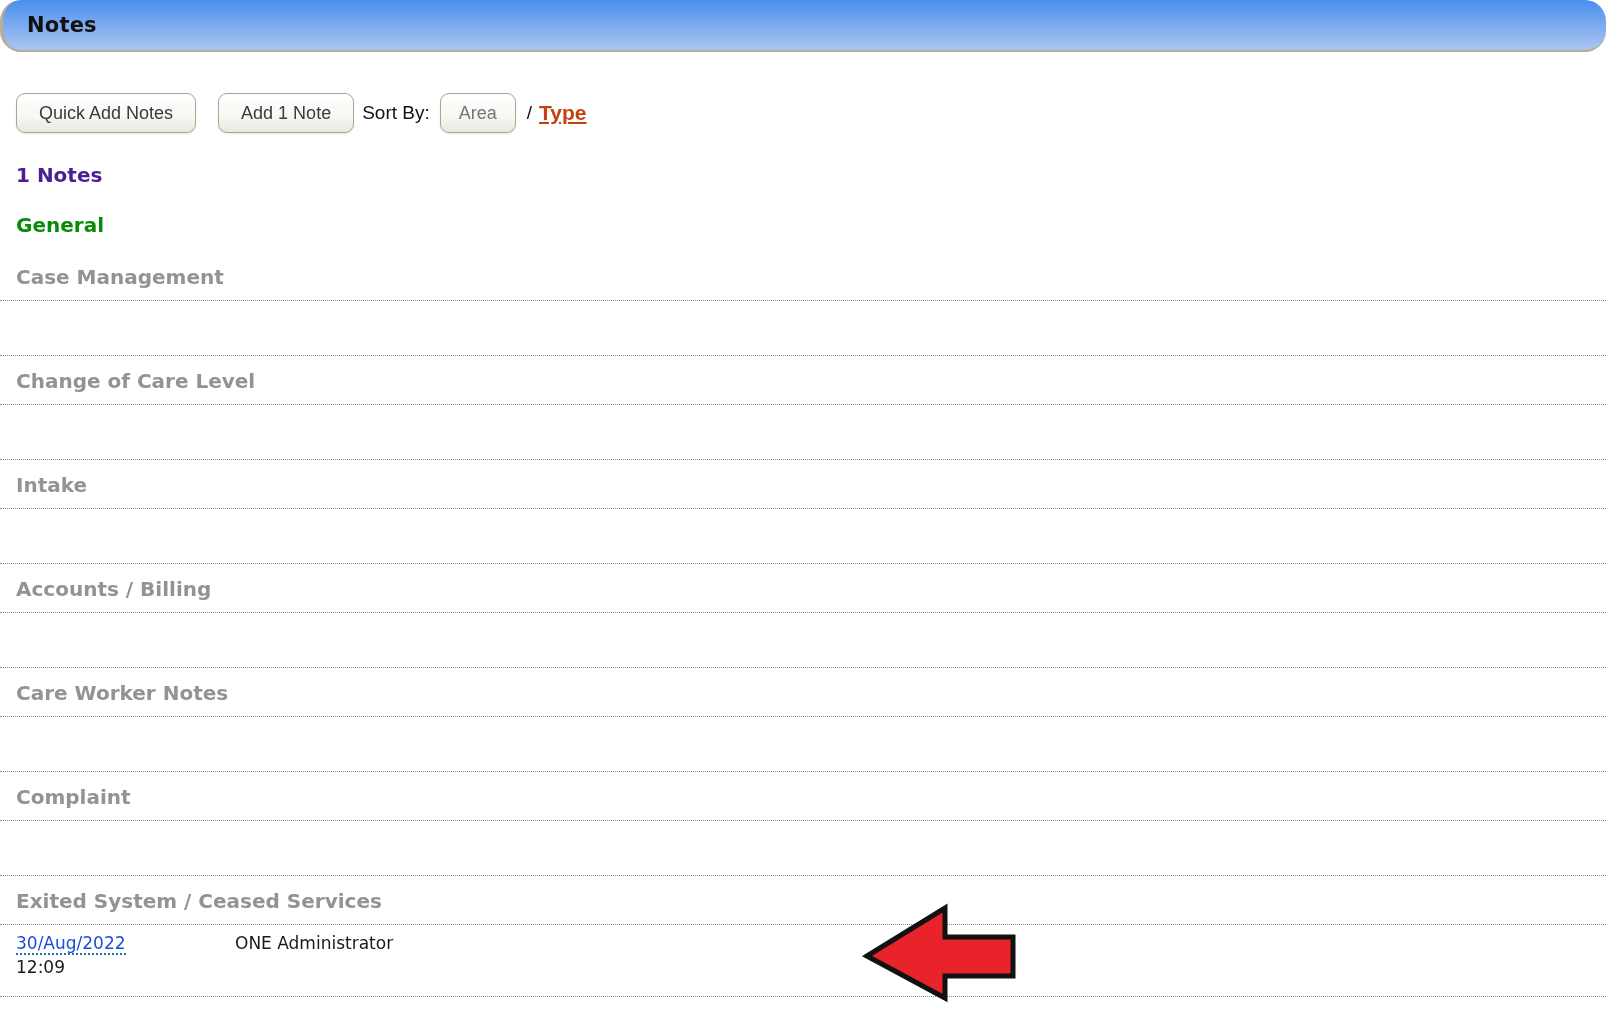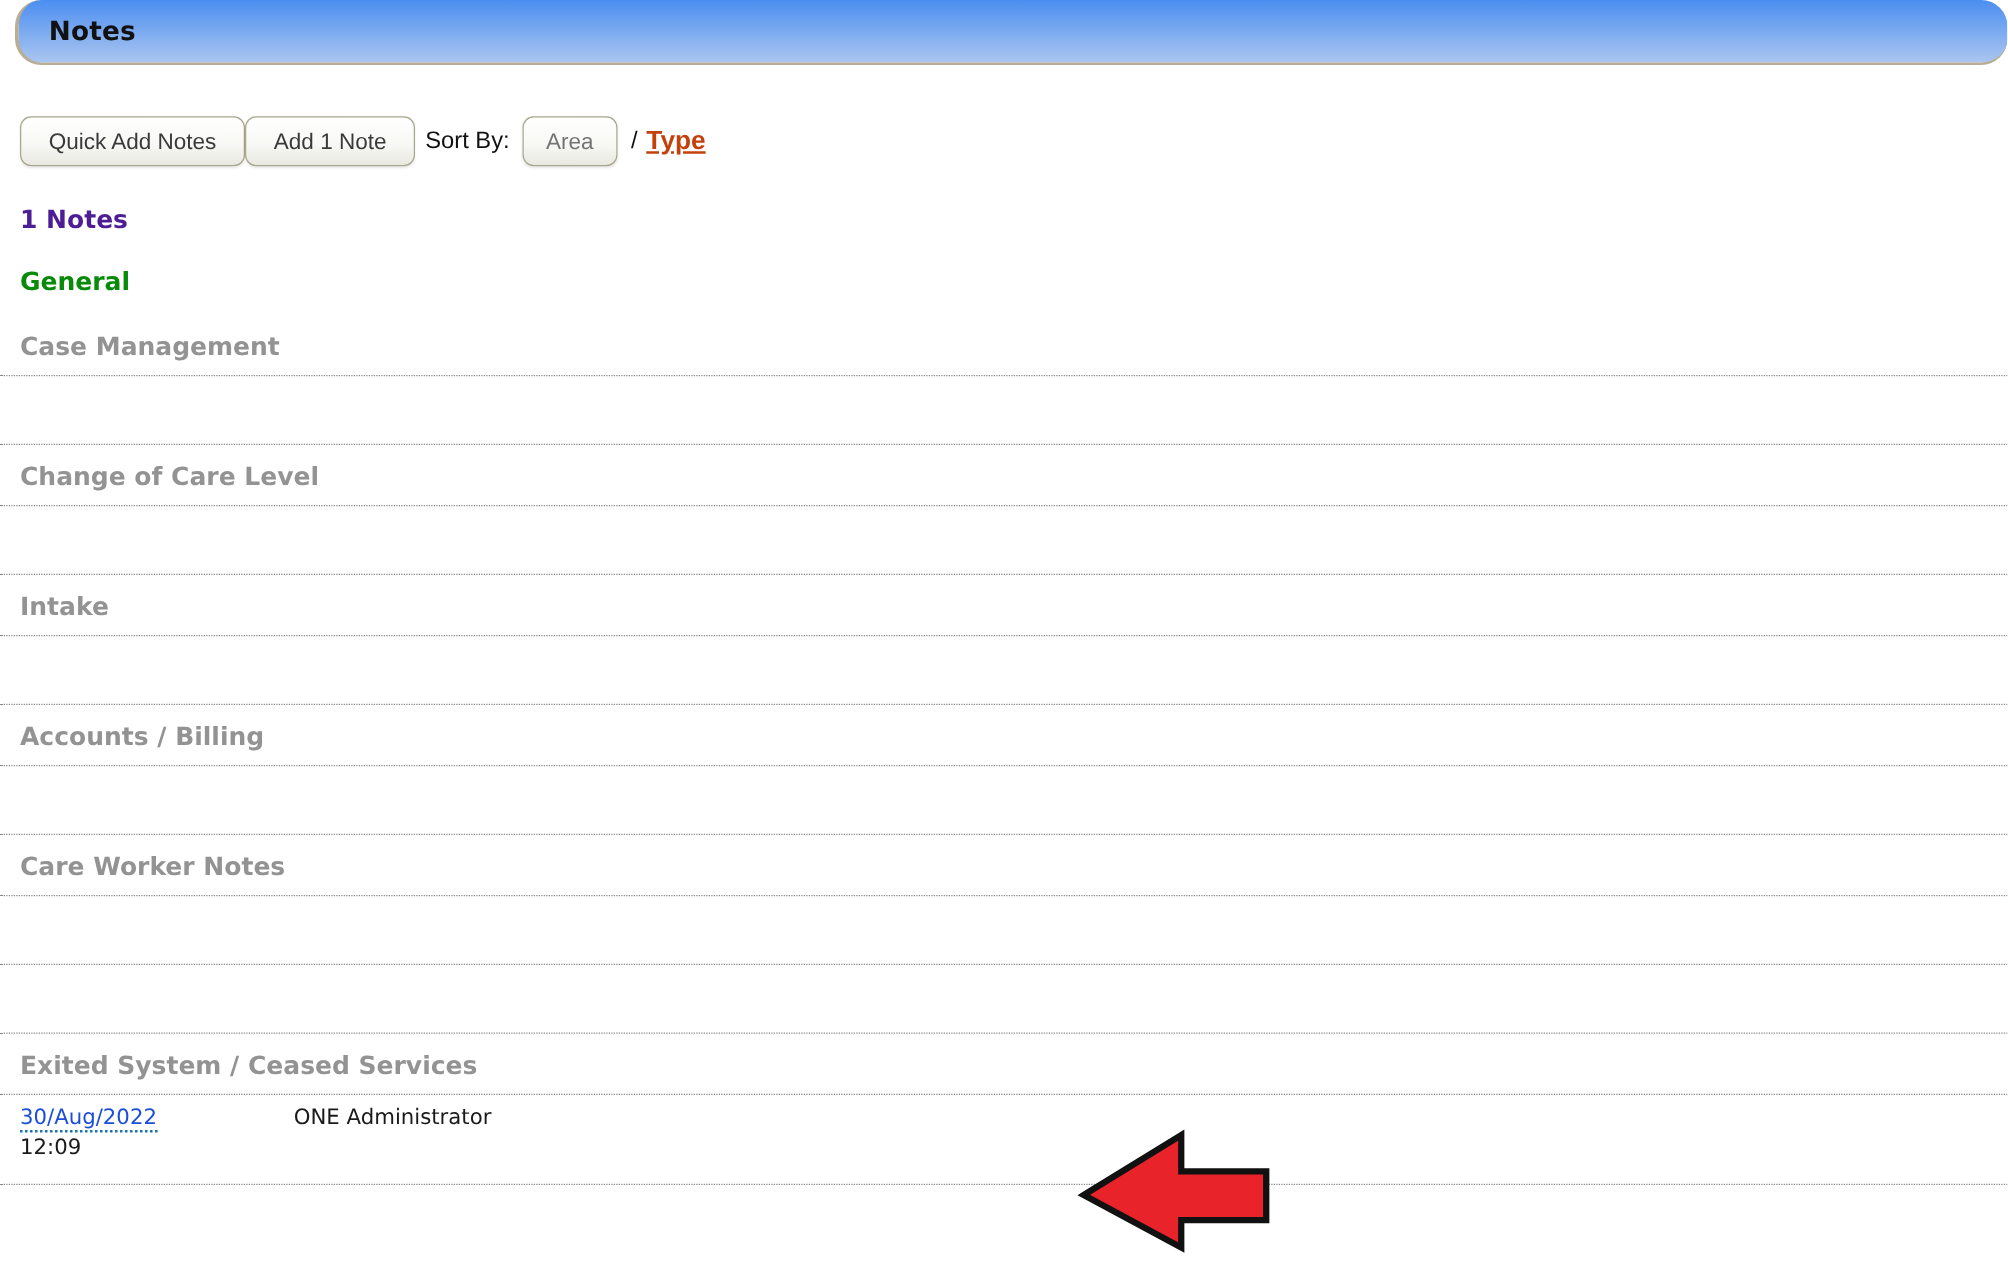--- a/index.html
+++ b/index.html
@@ -11,21 +11,21 @@
     width: 1606px;
     height: 1011px;
     position: relative;
     overflow: hidden;
     font-family: "Liberation Sans", sans-serif;
     color: #1a1a1a;
   }
 
   
   .header-bar {
-    margin-left: 12px;
+    margin-left: 0;
     height: 52px;
     background: linear-gradient(to bottom, #4b8ef0, #abc6f0);
     border-left: 3px solid #b9ad94;
     border-bottom: 2px solid #b9ad94;
     display: flex;
     align-items: center;
     box-sizing: border-box;
     padding-left: 24px;
     border-radius: 21px;
   }
@@ -53,21 +53,21 @@
     border: 1px solid #a9a78f;
     border-radius: 9px;
     background: linear-gradient(to bottom, #ffffff 0%, #f7f7f3 60%, #e9e9e1 100%);
     box-shadow: 0 1px 2px rgba(0,0,0,0.10);
     font-family: "Liberation Sans", sans-serif;
     font-size: 18px;
     color: #3a3a3a;
     cursor: pointer;
     white-space: nowrap;
   }
-  .btn-quick { }
+  .btn-quick { margin-right: 22px; }
   .btn-date  { color: #757575; padding: 0 18px; }
   .sortby-label {
     font-size: 19px;
     color: #111111;
     margin: 0 10px 0 8px;
     white-space: nowrap;
   }
   .sort-sep {
     font-size: 19px;
     color: #111111;
@@ -174,20 +174,21 @@
 
   <div class="cat-heading">Intake</div>
   <div class="cat-empty"></div>
 
   <div class="cat-heading">Accounts / Billing</div>
   <div class="cat-empty"></div>
 
   <div class="cat-heading">Care Worker Notes</div>
   <div class="cat-empty"></div>
 
+  <div class="cat-heading">Complaint</div>
   <div class="cat-empty"></div>
 
   <div class="cat-heading">Exited System / Ceased Services</div>
 
   <div class="note-row">
     <div class="note-col-date">
       <a href="#" class="note-date-link">30/Aug/2022</a>
       <div class="note-time">12:09</div>
     </div>
     <div class="note-col-author">ONE Administrator</div>

